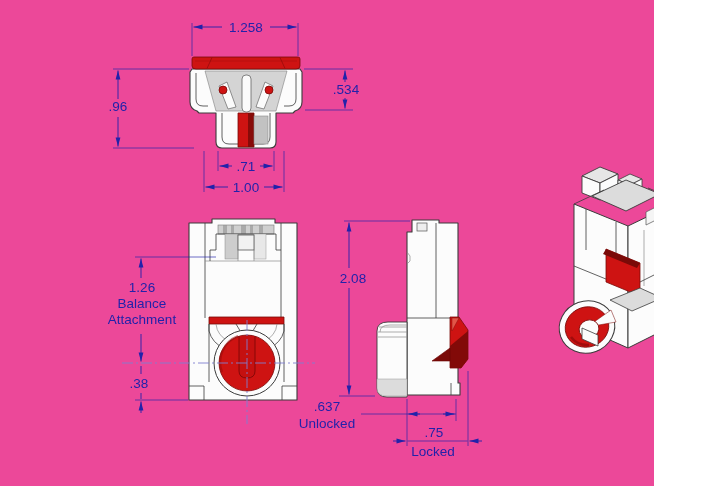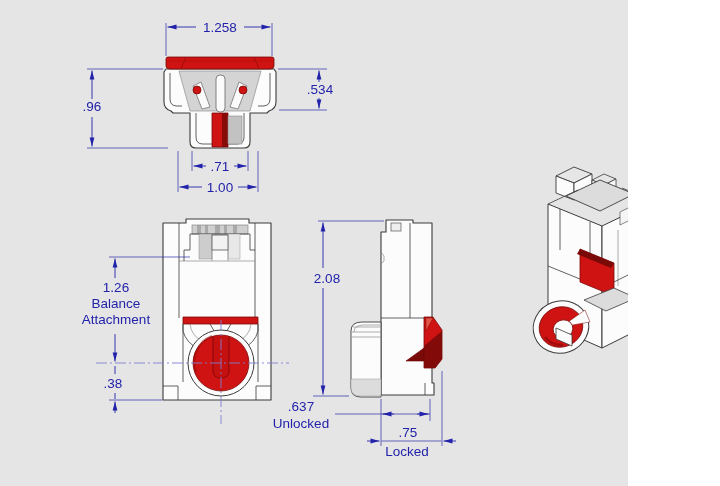--- a/index.html
+++ b/index.html
@@ -1,17 +1,17 @@
 <!DOCTYPE html>
 <html style="--dimension: #2222AA; --centerline: #8080D0; --outline: #3B3B3B; --part-red: #CE1312; --part-red-dark: #7A0A08; --part-gray: #D4D4D4; --part-gray-light: #E6E6E6; --part-white: #FCFCFC; --background: #FFFFFF;"><head>
 <meta charset="utf-8">
 <style>
   html,body{margin:0;padding:0;background:#ffffff;}
-  .canvas{width:628px;height:486px;background:#e5e5e5;position:relative;overflow:hidden;
-          font-family:"Liberation Sans",sans-serif;}
+  .canvas{width:628px;height:486px;background:#ec4899;position:relative;overflow:hidden;
+          font-family:"Liberation Sans",sans-serif;padding-left:26px;}
   svg{display:block;}
   .outline{fill:var(--part-white,#FCFCFC);stroke:var(--outline,#3B3B3B);stroke-width:1.1;stroke-linejoin:round;}
   .outline2{fill:var(--part-white,#FCFCFC);stroke:var(--outline,#3B3B3B);stroke-width:.9;stroke-linejoin:round;}
   .detail{fill:none;stroke:var(--outline,#3B3B3B);stroke-width:.8;}
   .soft{fill:none;stroke:#8A8A8A;stroke-width:.7;}
   .grayfill{fill:var(--part-gray,#D4D4D4);stroke:#7F7F7F;stroke-width:.6;}
   .red{fill:var(--part-red,#CE1312);stroke:var(--part-red-dark,#7A0A08);stroke-width:.8;stroke-linejoin:round;}
   .reddark{fill:var(--part-red-dark,#7A0A08);stroke:none;}
   .redlite{fill:#E25548;stroke:#7A0A08;stroke-width:.4;}
   .dim{stroke:var(--dimension,#2222AA);stroke-width:.9;fill:none;}

